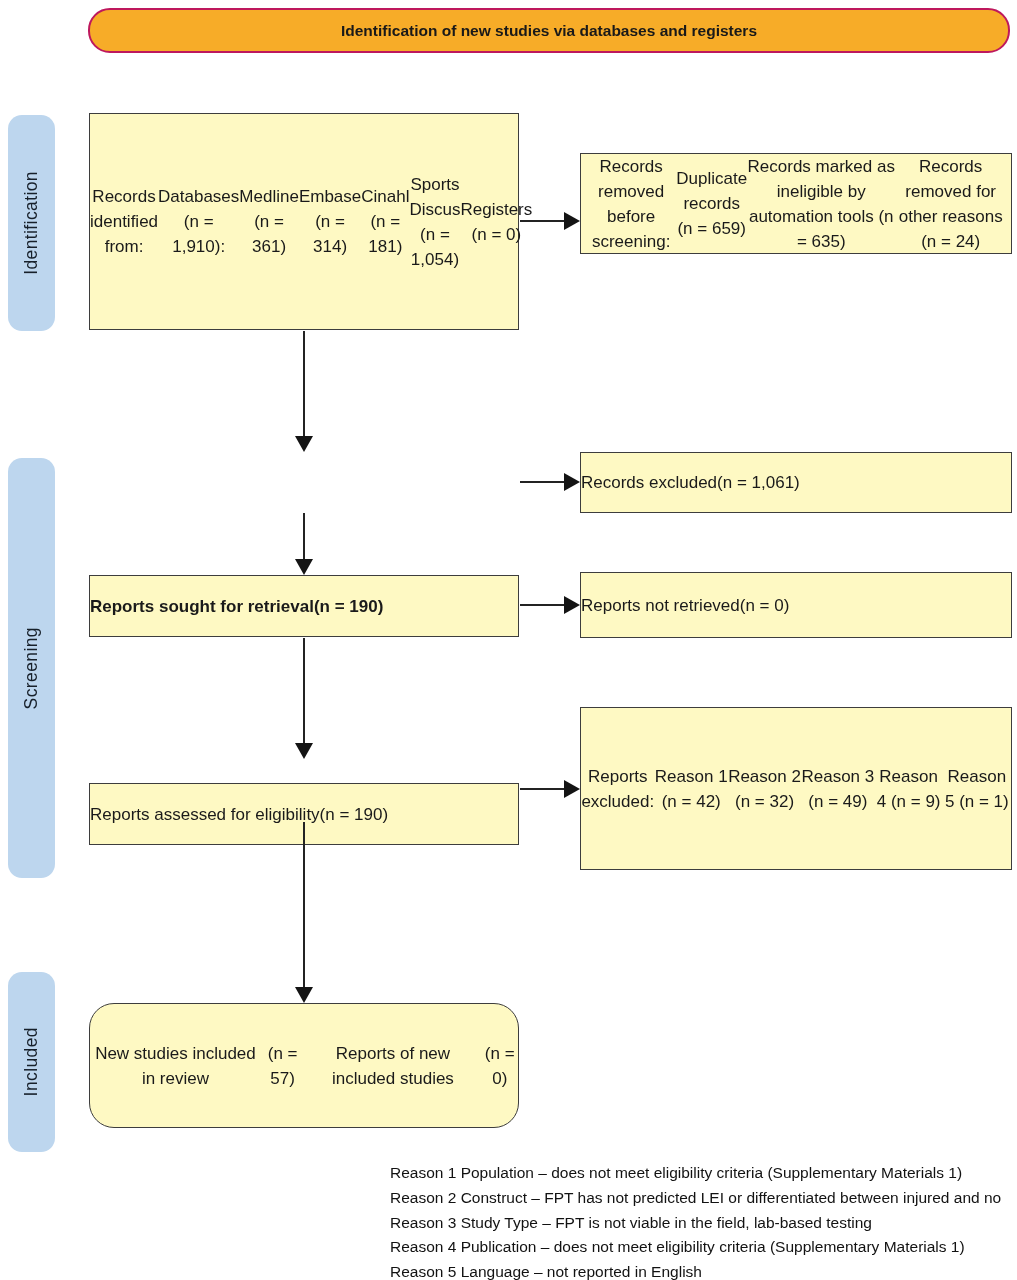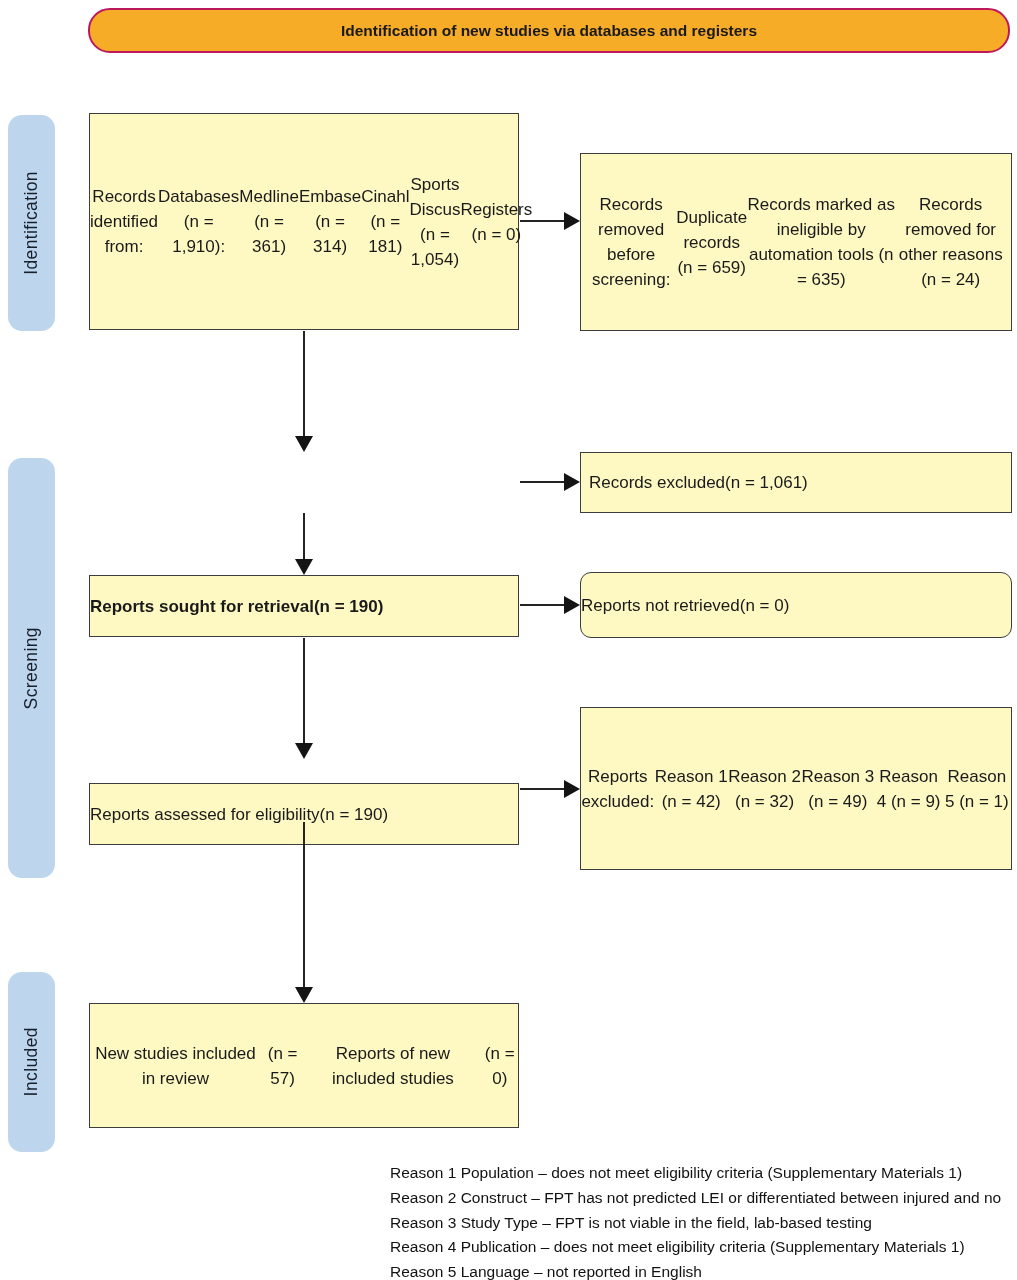--- a/index.html
+++ b/index.html
@@ -45,28 +45,28 @@
     position: absolute;
     background: #fef9c3;
     border: 1.6px solid #3d3d3d;
     box-sizing: border-box;
     display: flex; flex-direction: row;
     align-items: center; justify-content: flex-start;
     text-align: center;
     font-size: 17px; line-height: 25px; color: #1a1a1a;
   }
   .box-records-identified    { left: 89px;  top: 113px;  width: 430px; height: 217px; }
-  .box-records-removed       { left: 580px; top: 153px;  width: 432px; height: 178px; padding: 0 5px; }
+  .box-records-removed       { left: 580px; top: 153px;  width: 432px; height: 101px; padding: 0 5px; }
   .box-records-screened      { left: 89px;  top: 452px;  width: 430px; height: 61px; }
-  .box-records-excluded      { left: 580px; top: 452px;  width: 432px; height: 61px; padding-left: 8px; }
+  .box-records-excluded      { left: 580px; top: 452px;  width: 432px; height: 61px; }
   .box-reports-sought        { left: 89px;  top: 575px;  width: 430px; height: 62px; font-weight: bold; }
-  .box-reports-not-retrieved { left: 580px; top: 572px;  width: 432px; height: 66px; border-radius: 11px; }
+  .box-reports-not-retrieved { left: 580px; top: 572px;  width: 432px; height: 66px; }
   .box-reports-assessed      { left: 89px;  top: 759px;  width: 430px; height: 62px; margin-top: 24px; }
   .box-reports-excluded      { left: 580px; top: 707px;  width: 432px; height: 163px; }
-  .box-new-studies           { left: 89px;  top: 1003px; width: 430px; height: 125px; }
+  .box-new-studies           { left: 89px;  top: 1003px; width: 430px; height: 125px; border-radius: 25px; }
   .vline { position: absolute; width: 2px; background: #232323; }
   .hline { position: absolute; height: 2px; background: #232323; }
   .head-down {
     position: absolute; width: 0; height: 0;
     border-left: 9px solid transparent;
     border-right: 9px solid transparent;
     border-top: 16px solid #141414;
   }
   .head-right {
     position: absolute; width: 0; height: 0;

